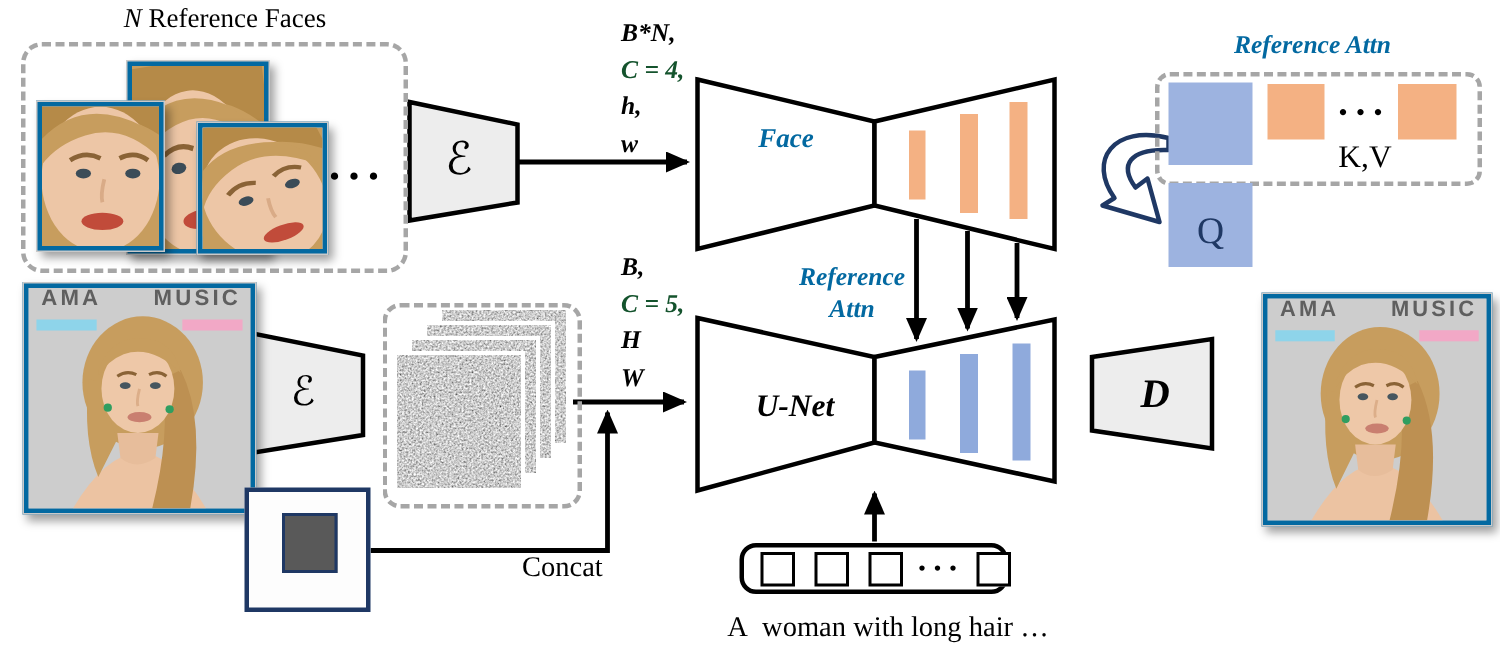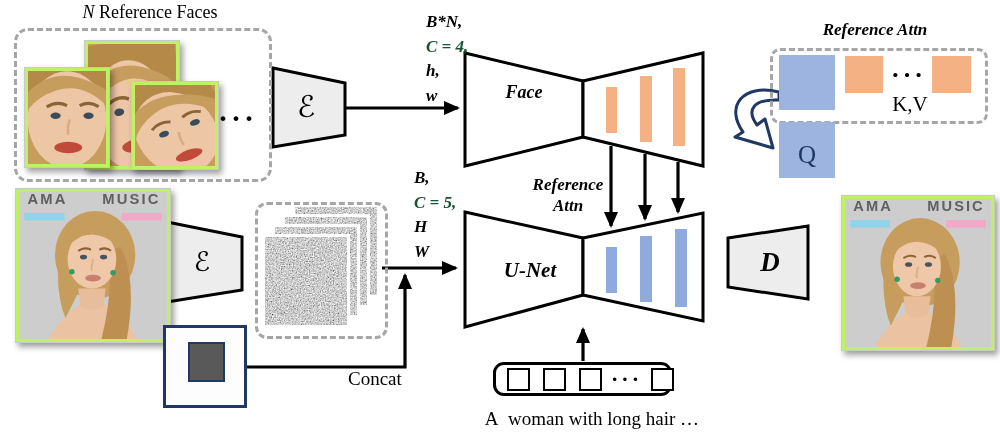--- a/index.html
+++ b/index.html
@@ -3,26 +3,26 @@
 <meta charset="utf-8">
 <style>
   html,body{margin:0;padding:0;background:#fff;}
   #canvas{position:relative;width:1000px;height:448px;background:#fff;overflow:hidden;
           font-family:"Liberation Serif", serif;}
   svg{display:block;}
   #shapes{position:absolute;left:0;top:0;z-index:1;}
   .txt{position:absolute;z-index:3;}
   .center{text-align:center;}
   .bi{font-weight:bold;font-style:italic;}
-  .orange{color:#000000;}
+  .orange{color:#0369a1;}
   .red{color:#14532d;}
   .navy{color:#1f3864;}
   .dims{font-size:17px;font-weight:bold;font-style:italic;line-height:24.5px;white-space:nowrap;}
   .dashbox{position:absolute;border:3px dashed #a6a6a6;border-radius:14px;z-index:2;background:transparent;}
-  .photo{position:absolute;background:#bef264;padding:3px;border:1px solid #c9c9c9;
+  .photo{position:absolute;background:#0369a1;padding:3px;border:1px solid #c9c9c9;
          box-shadow:3px 4px 6px rgba(0,0,0,0.38);z-index:3;text-align:right;}
   .photo-img{width:100%;height:100%;overflow:hidden;position:relative;background:#cfcfcf;}
   .photo-img svg{width:100%;height:100%;}
   .sq{position:absolute;z-index:3;}
   .blue-sq{background:#9db3e0;}
   .orange-sq{background:#f4b183;}
   .dots{font-weight:bold;color:#000;letter-spacing:3px;line-height:1;}
   .maskbox{position:absolute;z-index:3;background:#fdfdfd;border:3px solid #1f3864;}
   .maskinner{position:absolute;background:#595959;border:2px solid #1f3864;}
   .promptbox{position:absolute;z-index:3;border:3px solid #000;border-radius:11px;background:#fff;
@@ -227,21 +227,21 @@
   <div class="txt center" style="left:40px;top:2px;width:220px;font-size:18px;">
     <span style="font-style:italic;">N</span><span> Reference Faces</span>
   </div>
 
   <div class="txt dots" style="left:218px;top:103px;font-size:30px;">···</div>
 
   <div class="txt glyph" style="left:288px;top:92px;width:36px;text-align:center;">ℰ</div>
   <div class="txt glyph" style="left:184px;top:248px;width:36px;text-align:center;font-size:27px;">ℰ</div>
   <div class="txt glyph-d" style="left:752px;top:249px;width:36px;text-align:center;">D</div>
 
-  <div class="txt dims" style="left:414px;top:10px;margin-left:12px;">
+  <div class="txt dims" style="left:414px;top:10px;">
     <div>B*N,</div>
     <div class="red">C = 4,</div>
     <div>h,</div>
     <div>w</div>
   </div>
 
   <div class="txt dims" style="left:414px;top:166px;">
     <div>B,</div>
     <div class="red">C = 5,</div>
     <div>H</div>

